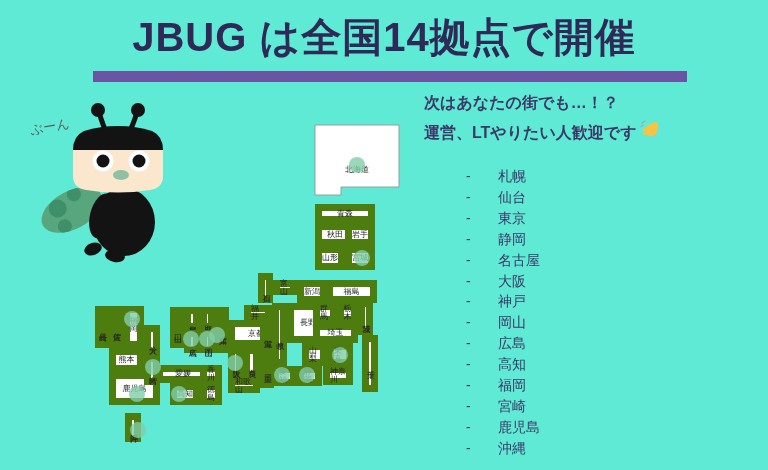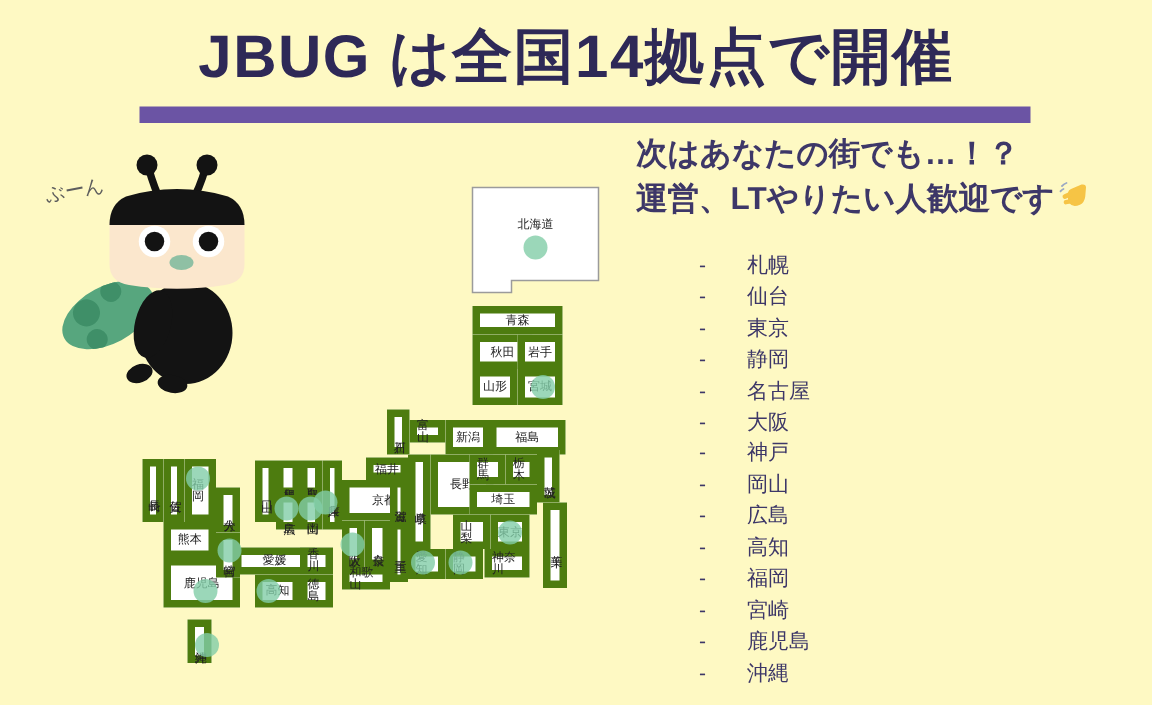--- a/index.html
+++ b/index.html
@@ -1,41 +1,41 @@
 <!DOCTYPE html>
 <html><head>
 <meta charset="utf-8">
 <style>
   html,body{margin:0;padding:0;}
-  .slide{position:relative;width:768px;height:470px;background:#fef9c3;overflow:hidden;
+  .slide{position:relative;width:768px;height:470px;background:#5eead4;overflow:hidden;
          font-family:"Liberation Sans","DejaVu Sans",sans-serif;}
   
   .title{position:absolute;left:0;top:10px;width:768px;margin:0;text-align:center;
          font-size:40px;font-weight:700;color:#2e2957;letter-spacing:1px;}
   .title-bar{position:absolute;left:93px;top:71px;width:594px;height:11px;background:#6b54a4;}
   
   .buzz{position:absolute;left:30px;top:118px;font-size:13px;color:#5d5d5d;transform:rotate(-10deg);}
   .bee{position:absolute;left:20px;top:98px;width:180px;height:180px;}
   
   .intro{position:absolute;left:424px;top:88px;width:344px;color:#3d3768;}
-  .intro .ln{font-size:21px;font-weight:600;line-height:30px;white-space:nowrap;}
+  .intro .ln{font-size:16px;font-weight:600;line-height:30px;white-space:nowrap;}
   .wave{width:24px;height:24px;vertical-align:-4px;margin-left:2px;}
   .city-list{position:absolute;left:466px;top:166px;margin:0;padding:0;list-style:none;}
   .city-list li{display:flex;line-height:20.9px;font-size:14px;color:#3d3768;}
   .city-list .dash{width:32px;}
   
   .map{position:absolute;left:95px;top:118px;width:312px;height:330px;}
   .map svg.hok{position:absolute;left:219px;top:6px;}
-  .p{position:absolute;box-sizing:border-box;background:#fff;border:5px solid #4d7c0f;
+  .p{position:absolute;box-sizing:border-box;background:#fff;border:7px solid #4d7c0f;
      display:flex;align-items:center;justify-content:center;
      font-size:8px;line-height:1;color:#222;letter-spacing:0;}
   .p.v{writing-mode:vertical-rl;text-orientation:upright;}
   .p.low{align-items:flex-end;padding-bottom:8px;}
   .plain{position:absolute;display:flex;align-items:center;justify-content:center;
-         font-size:8px;line-height:1;color:#222;}
+         font-size:8px;line-height:1;color:#222;margin-top:20px;}
   .dot{position:absolute;width:16px;height:16px;border-radius:50%;
        background:rgba(130,205,168,0.8);}
 </style>
 </head>
 <body>
 
 <div class="slide">
 
   <h1 class="title">JBUG は全国14拠点で開催</h1>
   <div class="title-bar"></div>

